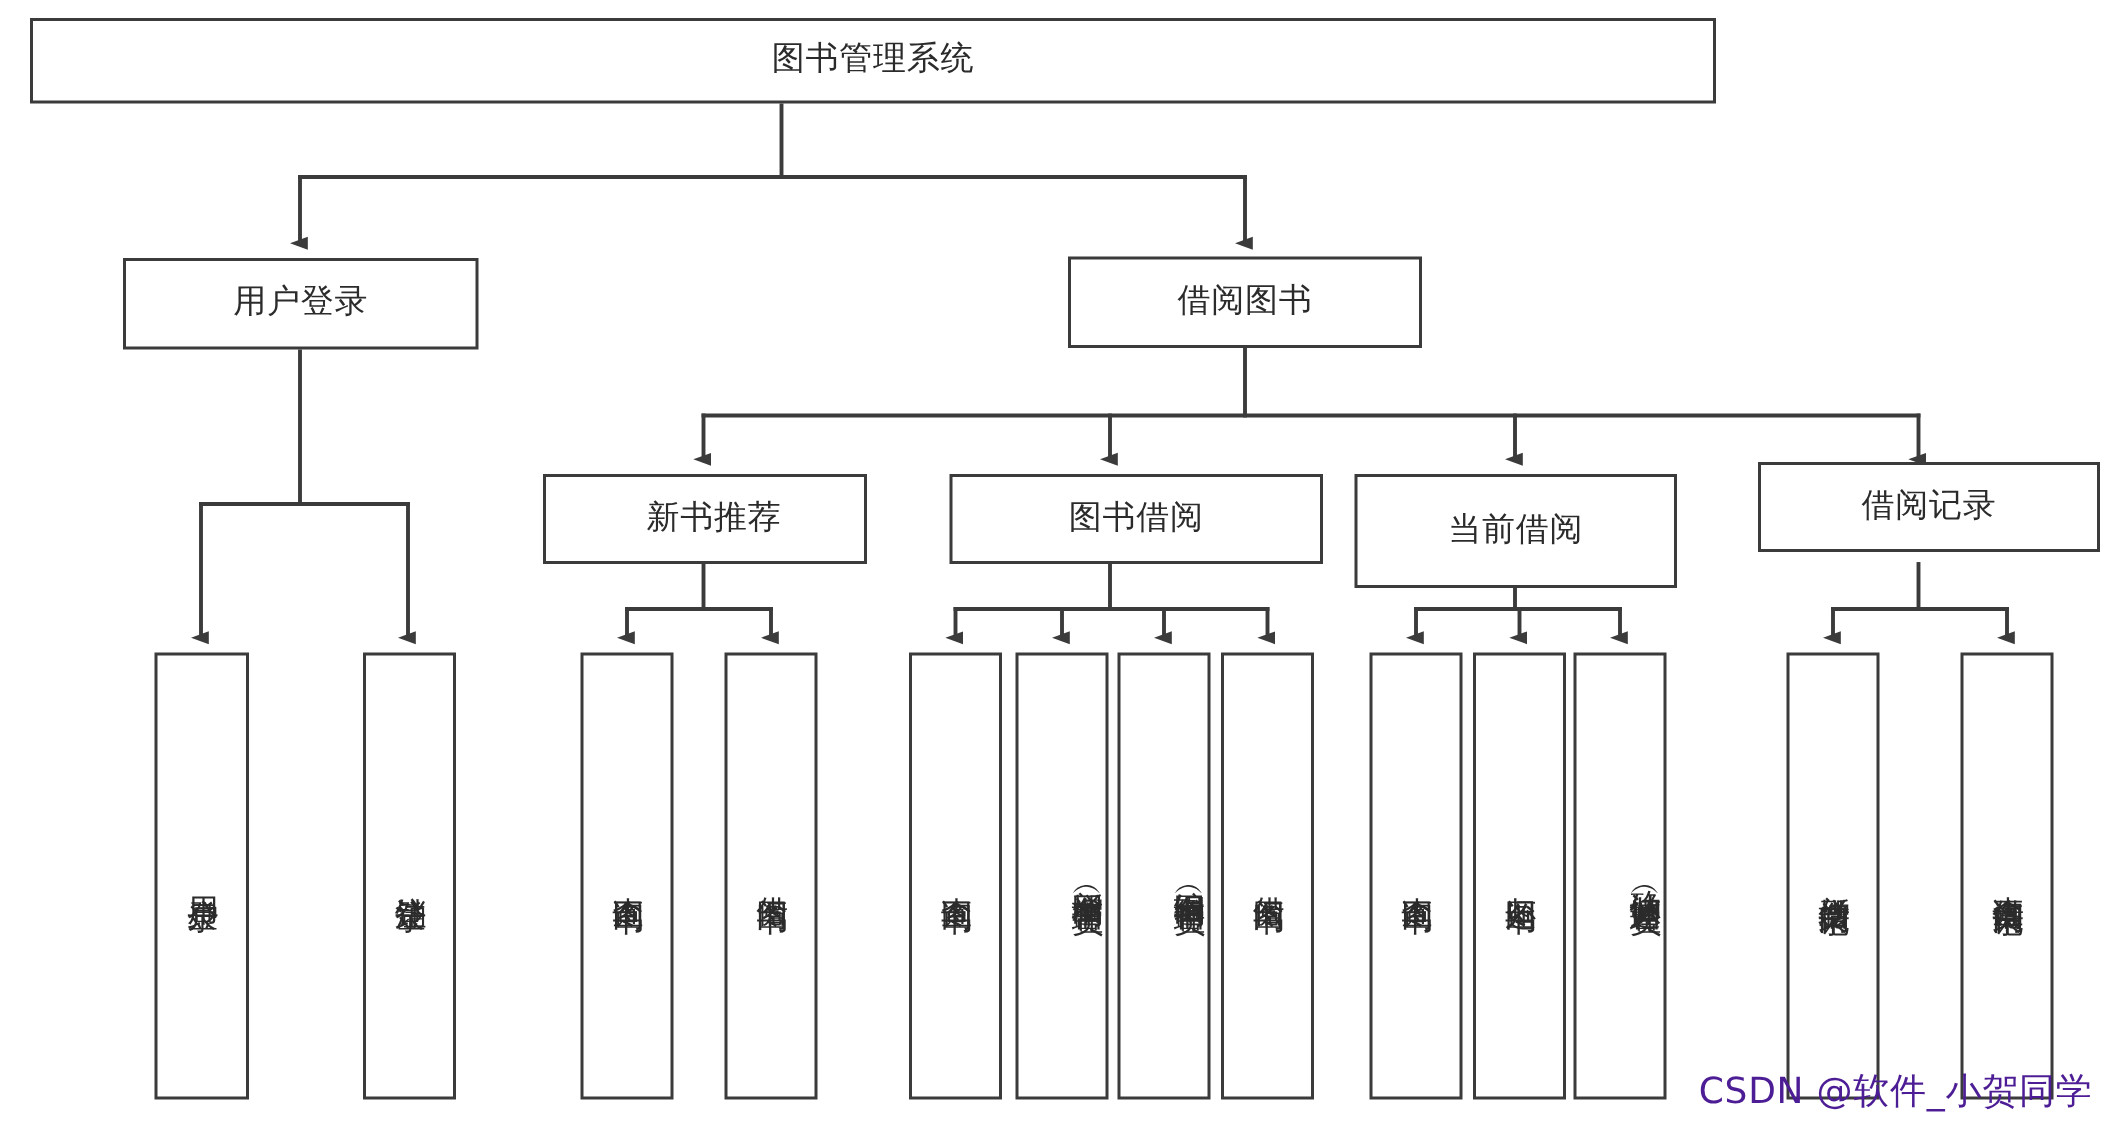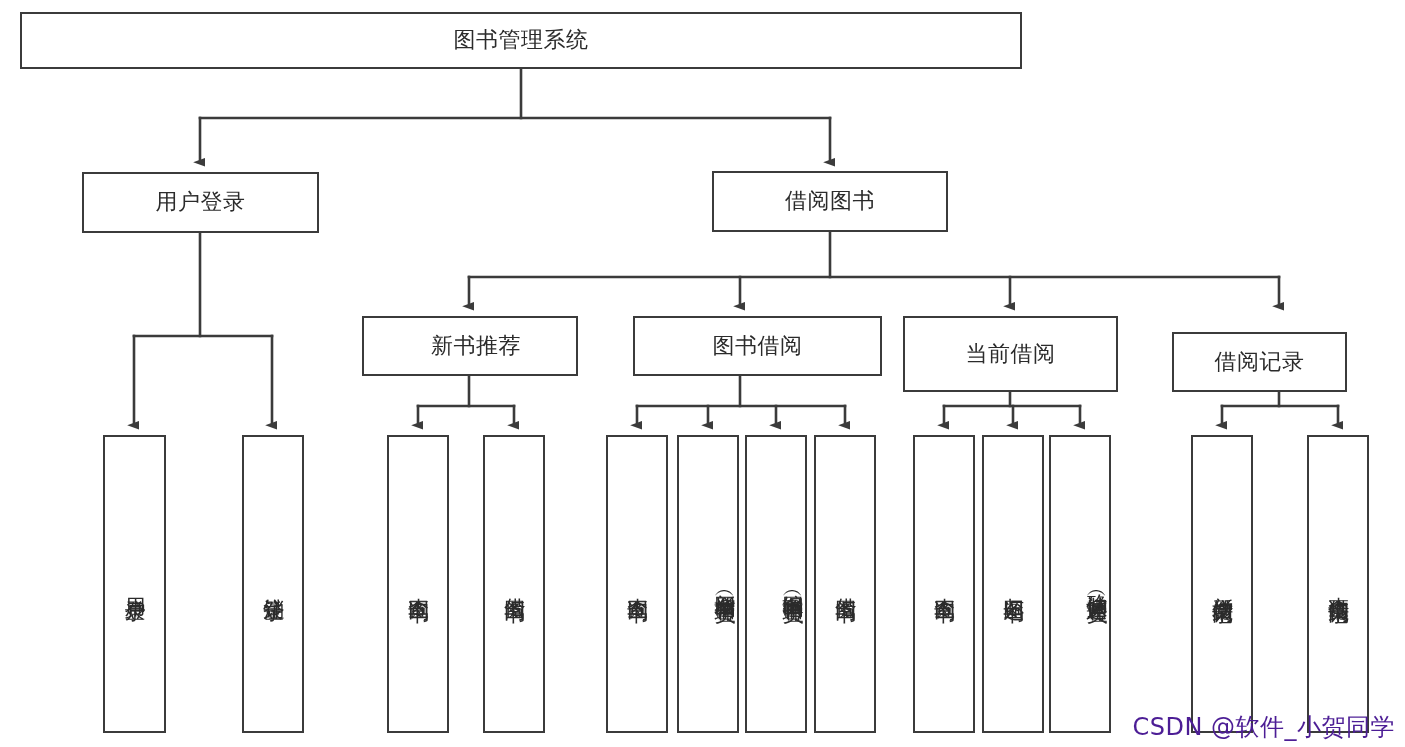--- a/index.html
+++ b/index.html
@@ -115,41 +115,41 @@
       <path d="M1013,406 L1013,425" marker-end="url(#arrow)"></path>
       <path d="M1080,406 L1080,425" marker-end="url(#arrow)"></path>
 
       <path d="M1279,376 L1279,406"></path>
       <path d="M1222,406 L1338,406"></path>
       <path d="M1222,406 L1222,425" marker-end="url(#arrow)"></path>
       <path d="M1338,406 L1338,425" marker-end="url(#arrow)"></path>
     </g>
   </svg>
 
-  <div class="node horiz" style="left:20px; top:12px; width:1002px; height:57px;">
+  <div class="node horiz" style="left:20px; top:12px; width:1124px; height:57px;">
     <span>图书管理系统</span>
   </div>
 
   <div class="node horiz" style="left:82px; top:172px; width:237px; height:61px;">
     <span>用户登录</span>
   </div>
   <div class="node horiz" style="left:712px; top:171px; width:236px; height:61px;">
     <span>借阅图书</span>
   </div>
 
   <div class="node horiz" style="left:362px; top:316px; width:216px; height:60px;padding-left:12px;">
     <span>新书推荐</span>
   </div>
   <div class="node horiz" style="left:633px; top:316px; width:249px; height:60px;">
     <span>图书借阅</span>
   </div>
   <div class="node horiz" style="left:903px; top:316px; width:215px; height:76px;">
     <span>当前借阅</span>
   </div>
-  <div class="node horiz" style="left:1172px; top:332px; width:175px; height:60px;text-align:right;">
+  <div class="node horiz" style="left:1172px; top:308px; width:228px; height:60px;text-align:right;">
     <span>借阅记录</span>
   </div>
 
   <div class="node vert midalign" style="left:103px; top:435px; width:63px; height:298px;">
     <span>用户登录</span>
   </div>
   <div class="node vert midalign" style="left:242px; top:435px; width:62px; height:298px;">
     <span>注销登录</span>
   </div>
 

